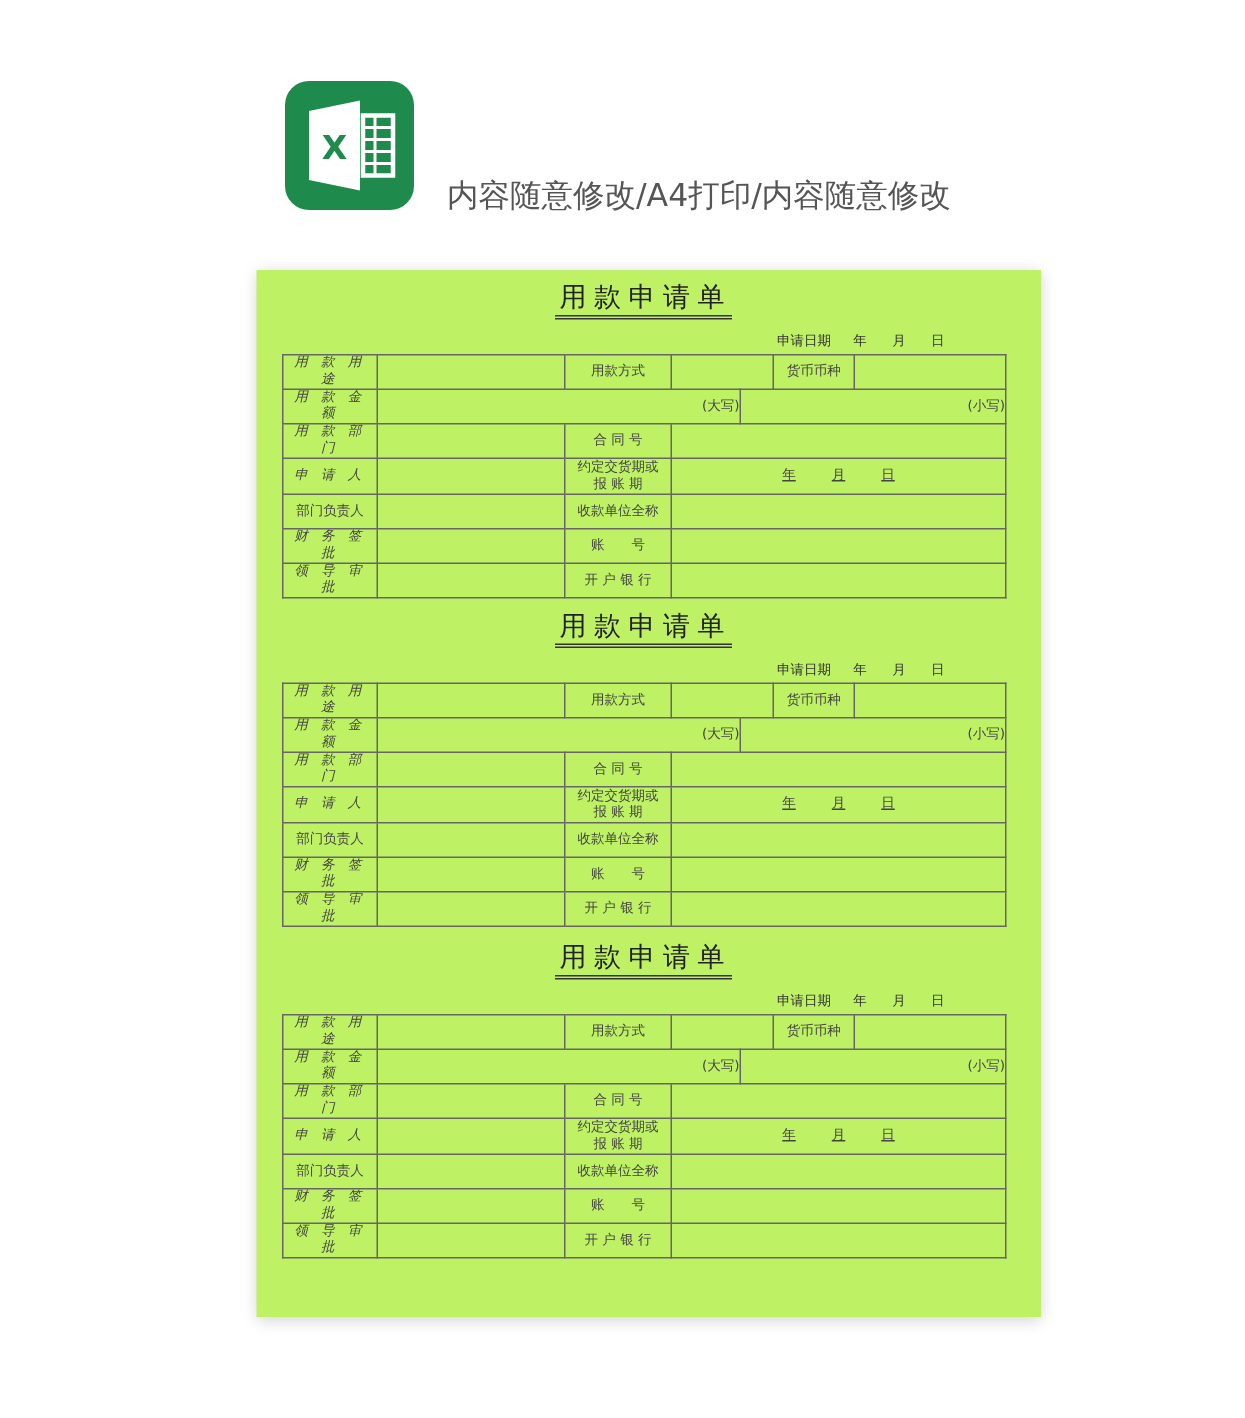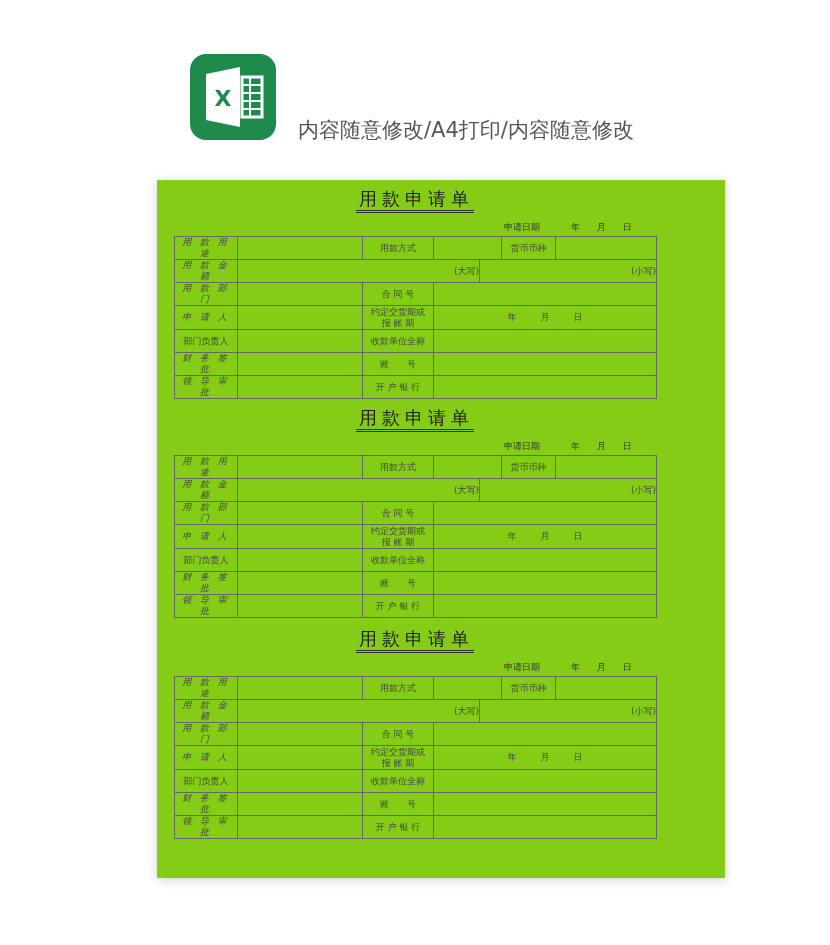--- a/index.html
+++ b/index.html
@@ -15,46 +15,46 @@
   .logo svg { position: absolute; left: 0; top: 0; }
   .title {
     position: absolute; left: 296px; top: 46px; font-size: 58px; font-weight: bold;
     color: #555555; letter-spacing: 14px; line-height: 70px; white-space: nowrap;
   }
   .subtitle {
     position: absolute; left: 298px; top: 116px; font-size: 21px; color: #555555;
     line-height: 28px; white-space: nowrap;
   }
   .paper {
-    position: absolute; left: 157px; top: 180px; width: 568px; height: 698px;
-    background: #84cc16; box-shadow: 0 2px 10px rgba(0,0,0,0.18);
+    position: absolute; left: 171px; top: 180px; width: 523px; height: 698px;
+    background: #bef264; box-shadow: 0 2px 10px rgba(0,0,0,0.18);
   }
   .form { position: absolute; left: 17px; width: 482px; }
   .form-title {
     position: absolute; left: 0; width: 482px; top: 0; text-align: center; height: 26px;
   }
   .form-title span {
     display: inline-block; font-size: 18px; color: #222; letter-spacing: 5px;
     border-bottom: 3px double #333; line-height: 22px; padding-left: 3px;
   }
   .date-line {
     position: absolute; top: 33px; left: 330px; font-size: 9px; color: #333; white-space: nowrap;
   }
-  .date-line .lbl { margin-right: 28px; }
+  .date-line .lbl { margin-right: 12px; }
   .date-line .u { margin-right: 14px; }
   table {
     position: absolute; top: 48px; left: 0; width: 482px; border-collapse: collapse; table-layout: fixed;
   }
   td {
     border: 1px solid #666; height: 22px; padding: 0; font-size: 9px; color: #444;
     text-align: center; vertical-align: middle; line-height: 11px; overflow: hidden;
   }
   td.lbl-l { letter-spacing: 3px; font-style: italic; }
   td.left { text-align: right; padding-left: 7px; }
-  td.ymd { letter-spacing: 0; }
+  td.ymd { letter-spacing: 0; text-decoration: underline; }
   td.ymd span { margin: 0 12px; }
   .tall td { height: 23px; }
 </style>
 </head>
 <body>
 
 <div class="header">
   <div class="logo">
     <svg width="86" height="86" viewBox="0 0 86 86">
       <polygon points="16,20 50,13 50,73 16,66" fill="#ffffff"></polygon>

